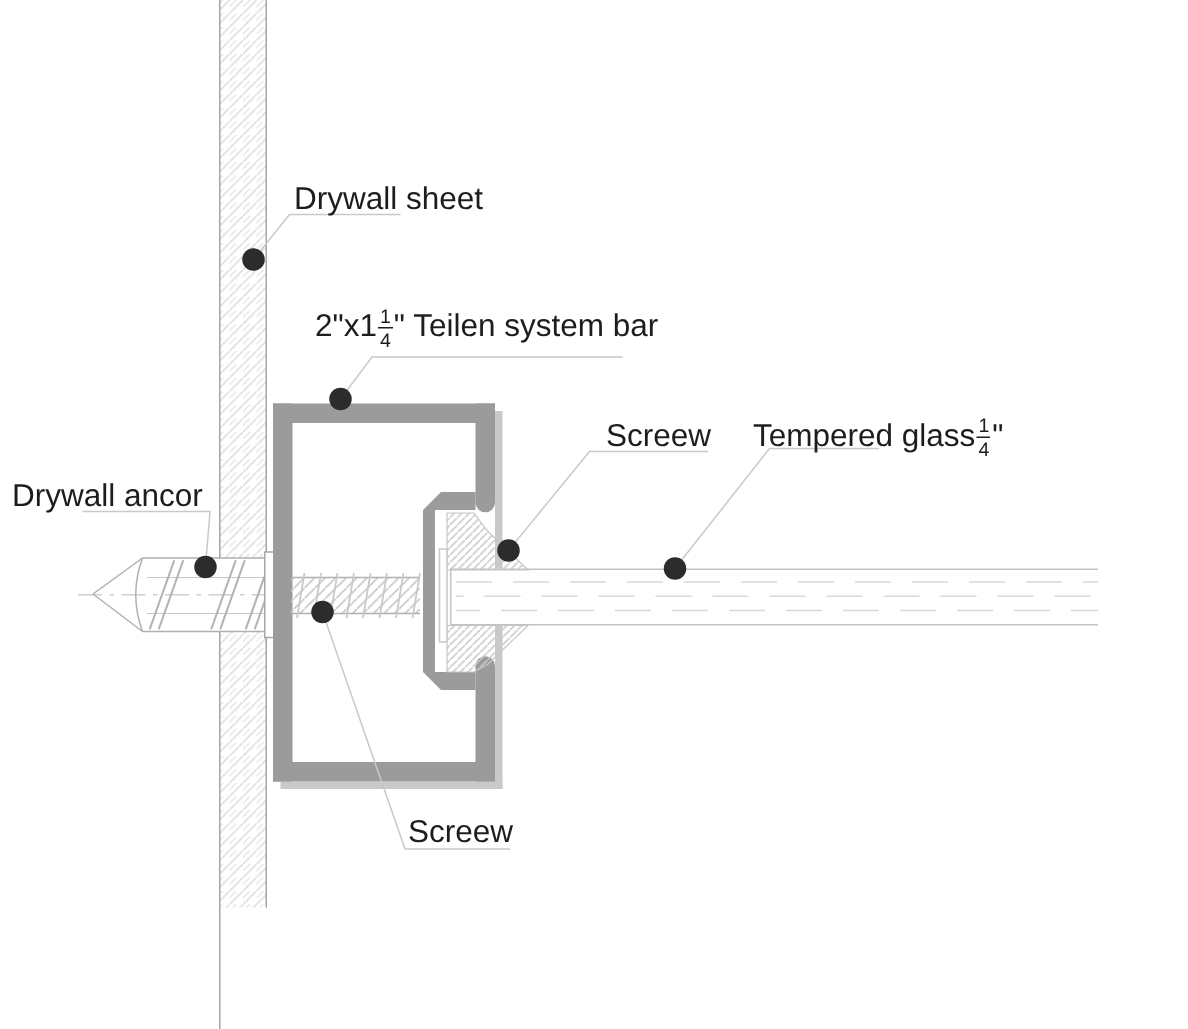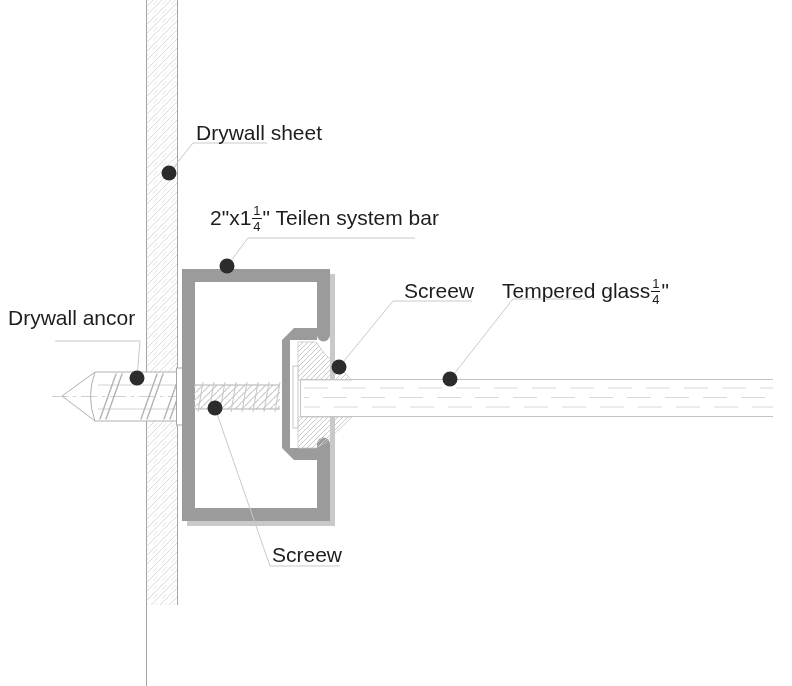--- a/index.html
+++ b/index.html
@@ -3,21 +3,21 @@
 <meta charset="utf-8">
 <style>
   :root{
     --bar_gray:#9b9b9b; --bar_shadow:#c9c9c9; --ink:#1d1d1d; --dot:#2c2c2c;
     --leader:#c9c9c9; --edge_gray:#a6a6a6; --outline_light:#b0b0b0;
     --hatch_drywall:#dadada; --hatch_drywall2:#e6e6e6; --hatch_rubber:#c9c9c9;
     --hatch_screw:#c7c7c7; --glass_edge:#c3c3c3; --glass_dash:#d8d8d8;
   }
   html,body{margin:0;padding:0;background:#ffffff;}
   .canvas{position:relative;width:732px;height:686px;background:#fff;overflow:hidden;
-          font-family:"Liberation Sans", sans-serif;padding-left:41px;}
+          font-family:"Liberation Sans", sans-serif;}
   .canvas svg{position:absolute;left:0;top:0;}
   
   .bar{fill:var(--bar_gray);stroke:none;}
   .bar-shadow{fill:var(--bar_shadow);stroke:none;}
   .edge{stroke:var(--edge_gray);stroke-width:1;fill:none;}
   .outline{stroke:var(--outline_light);stroke-width:1;fill:none;}
   .corel{stroke:#c6c6c6;stroke-width:0.8;fill:none;}
   .thread{stroke:#b3b3b3;stroke-width:1.4;fill:none;stroke-linecap:round;}
   .tick{stroke:var(--hatch_screw);stroke-width:1.1;fill:none;}
   .centerline{stroke:#cfcfcf;stroke-width:1;fill:none;stroke-dasharray:16 5 3 5;}
@@ -162,20 +162,20 @@
 
   <div class="label" style="left:502px;top:276px;justify-content:flex-end;">
     <span>Tempered glass </span>
     <span class="frac">
       <span class="num">1</span>
       <span class="den">4</span>
     </span>
     <span>"</span>
   </div>
 
-  <div class="label" style="left:8px;top:306px;">
+  <div class="label" style="left:8px;top:319px;">
     <span>Drywall ancor</span>
   </div>
 
   <div class="label" style="left:272px;top:543px;">
     <span>Screew</span>
   </div>
 </div>
 
 </body></html>

